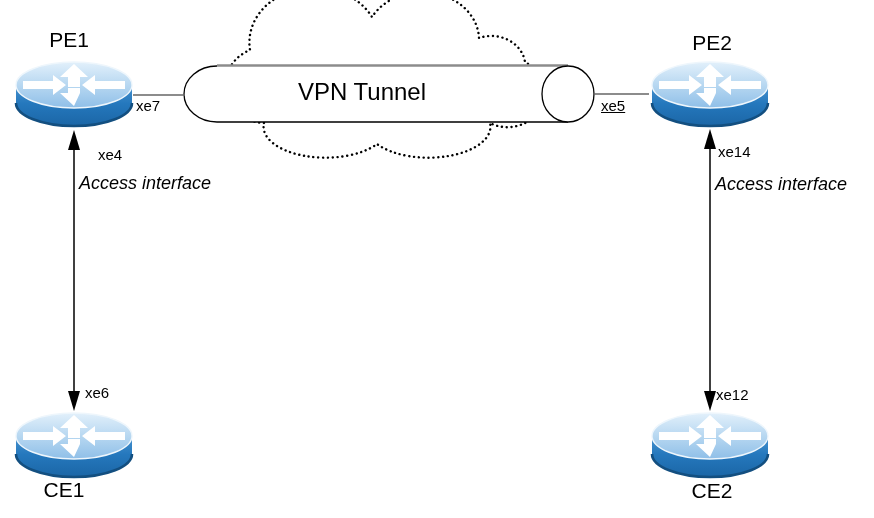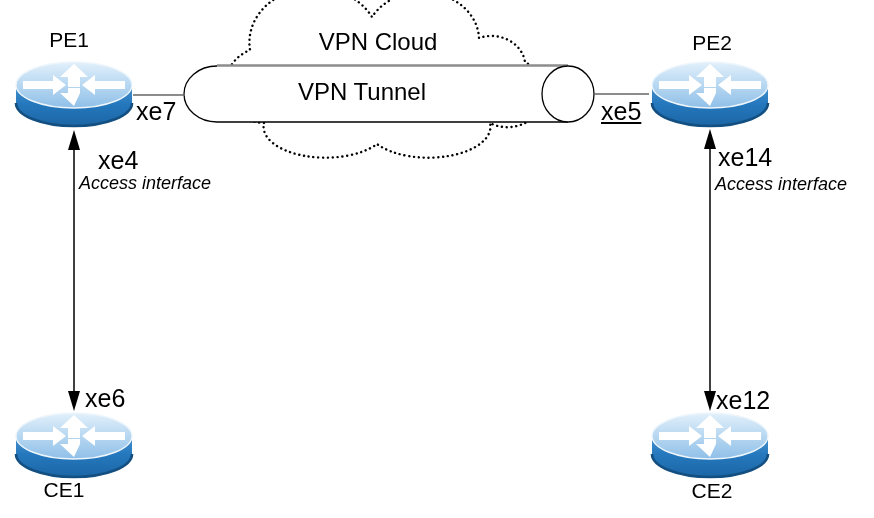--- a/index.html
+++ b/index.html
@@ -9,21 +9,21 @@
   }
   #wires { position:absolute; left:0; top:0; }
   .router { position:absolute; width:120px; height:67px; }
   .router.pe1 { left:2px;   top:61px; }
   .router.pe2 { left:638px; top:61px; }
   .router.ce1 { left:2px;   top:412px; }
   .router.ce2 { left:638px; top:412px; }
   .lbl { position:absolute; white-space:nowrap; line-height:1.1; }
   .node-lbl  { font-size:21px; transform:translateX(-50%); }
   .big-lbl   { font-size:24px; transform:translateX(-50%); }
-  .if-lbl    { font-size:25px; }
+  .if-lbl    { font-size:15px; }
   .acc-lbl   { font-size:18px;font-style:italic; }
   .pe1-lbl  { left:57px;  top:28px; }
   .pe2-lbl  { left:700px; top:31px; }
   .ce1-lbl  { left:52px;  top:478px; }
   .ce2-lbl  { left:700px; top:479px; }
   .cloud-lbl  { left:366px; top:29px; }
   .tunnel-lbl { left:350px; top:79px; }
   .xe7-lbl  { left:124px; top:98px; }
   .xe5-lbl  { left:589px; top:98px;text-decoration:underline; }
   .xe4-lbl  { left:86px;  top:147px; }
@@ -101,21 +101,20 @@
     </svg>
   <svg class="router ce2" viewBox="0 0 120 67">
       <use href="#router-icon"></use>
     </svg>
 
   <div class="lbl node-lbl pe1-lbl">PE1</div>
   <div class="lbl node-lbl pe2-lbl">PE2</div>
   <div class="lbl node-lbl ce1-lbl">CE1</div>
   <div class="lbl node-lbl ce2-lbl">CE2</div>
 
-  <div class="lbl big-lbl cloud-lbl">VPN Cloud</div>
   <div class="lbl big-lbl tunnel-lbl">VPN Tunnel</div>
 
   <div class="lbl if-lbl xe7-lbl">xe7</div>
   <div class="lbl if-lbl xe5-lbl">xe5</div>
   <div class="lbl if-lbl xe4-lbl">xe4</div>
   <div class="lbl if-lbl xe14-lbl">xe14</div>
   <div class="lbl if-lbl xe6-lbl">xe6</div>
   <div class="lbl if-lbl xe12-lbl">xe12</div>
 
   <div class="lbl acc-lbl accL-lbl">Access interface</div>

